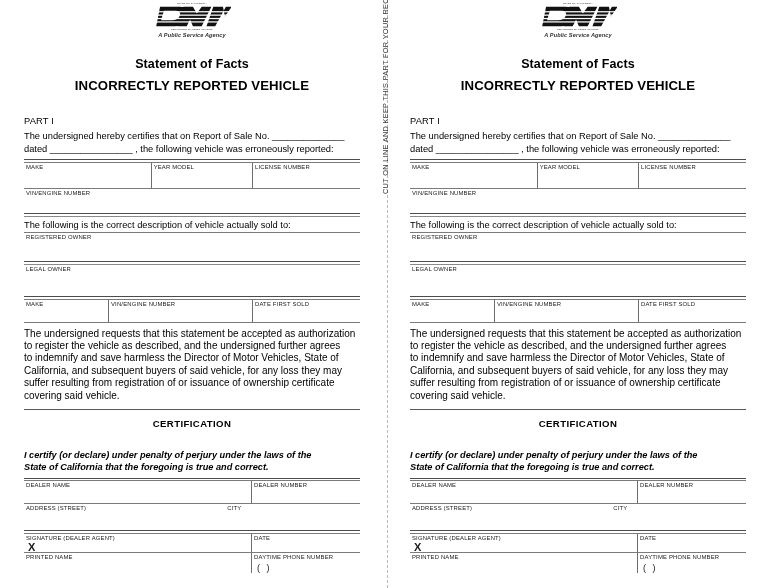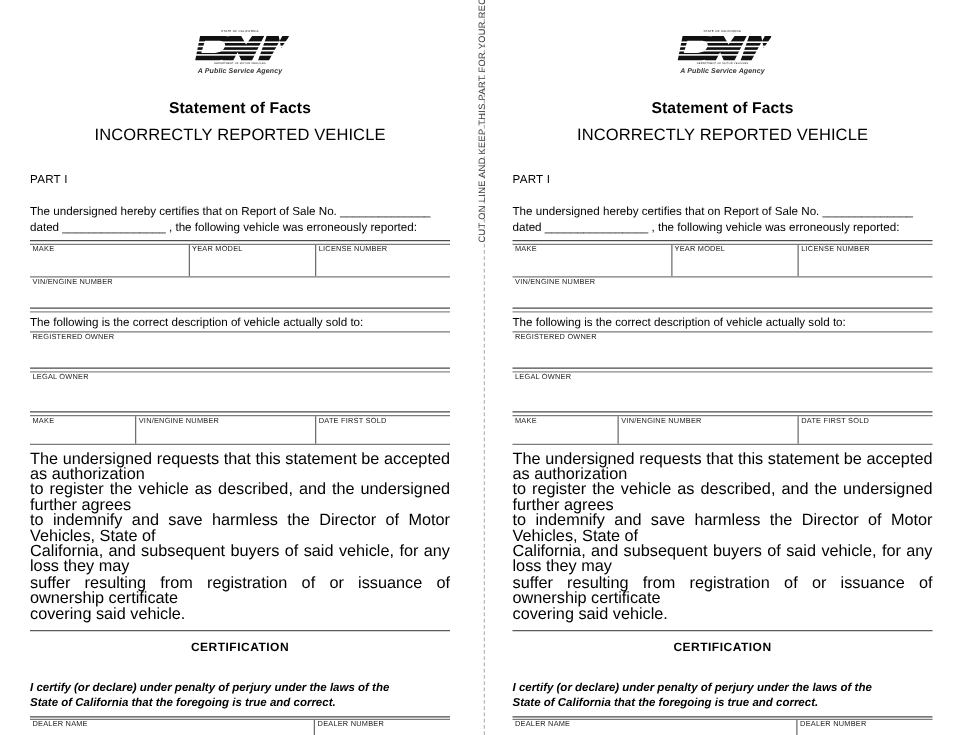--- a/index.html
+++ b/index.html
@@ -53,21 +53,20 @@
     height: 588px;
     box-sizing: border-box;
     padding: 0 24px;
     position: relative;
   }
   .copy.right { padding-left: 26px; padding-right: 22px; }
 
   
   .header {
     text-align: center;
-    padding-top: 22px;
   }
   .logo-wrap {
     display: inline-block;
     text-align: center;
   }
   .logo {
     width: 78px;
     height: 30px;
     display: block;
     margin: 0 auto;
@@ -83,41 +82,41 @@
   }
   .title1 {
     font-size: 12.5px;
     font-weight: bold;
     text-align: center;
     margin-top: 16px;
     letter-spacing: 0.1px;
   }
   .title2 {
     font-size: 13.2px;
-    font-weight: normal;
+    font-weight: bold;
     text-align: center;
     margin-top: 7px;
     letter-spacing: 0.1px;
   }
 
   
   .part-label {
     font-size: 9.3px;
     font-weight: normal;
     margin-top: 23px;
     letter-spacing: 0.2px;
   }
   .para {
     font-size: 9.3px;
     line-height: 12.6px;
-    margin-top: 15px;
+    margin-top: 4px;
   }
 
   .para-justify {
-    font-size: 13px;
+    font-size: 10px;
     line-height: 12.4px;
     text-align: justify;
     margin-top: 5px;
   }
 
   
   .rule-double {
     border-top: 1.6px solid #4c4c4c;
     border-bottom: 0.9px solid #7b7b7b;
     height: 1.6px;

